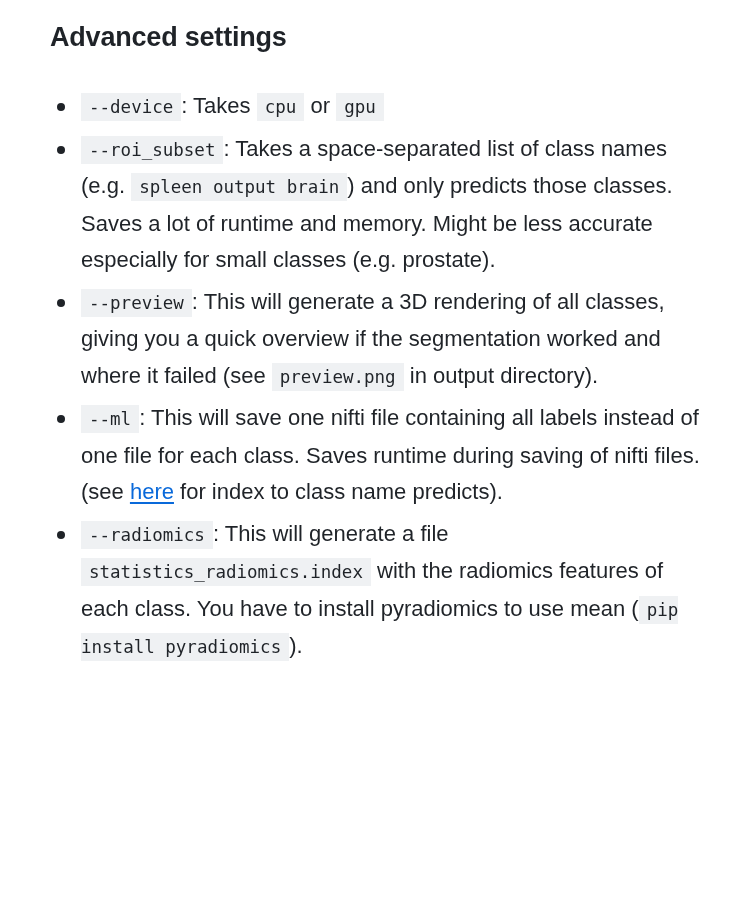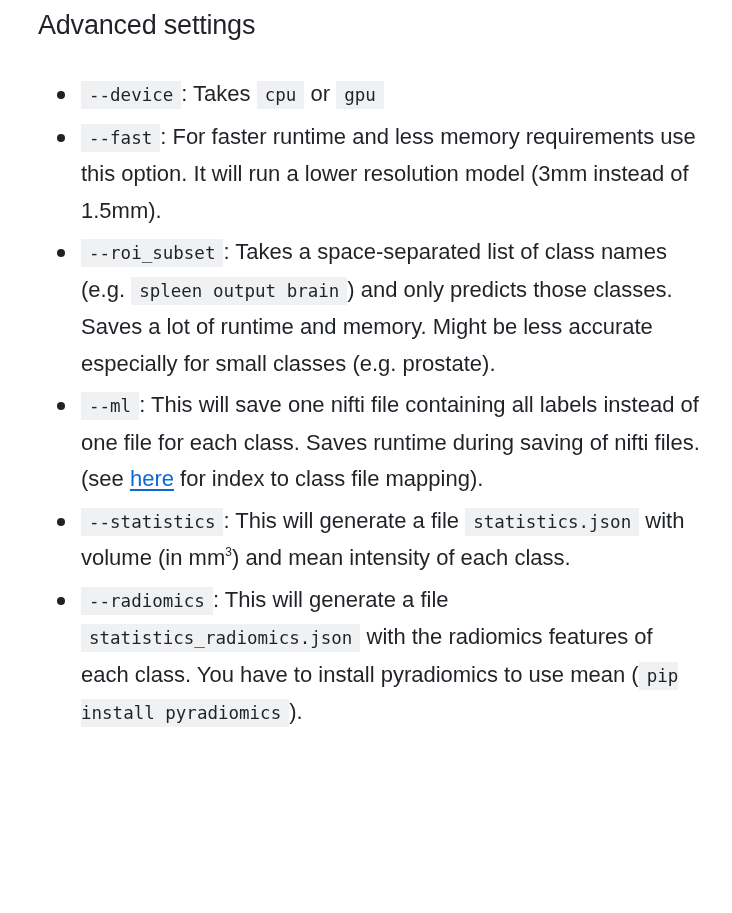--- a/index.html
+++ b/index.html
@@ -1,33 +1,32 @@
 <!DOCTYPE html>
 <html><head>
 <meta charset="utf-8">
 <style>
   html, body { margin:0; padding:0; background:#ffffff; }
   body { width:732px; height:913px; overflow:hidden; color:#1f2328;
          font-family:"Liberation Sans", "DejaVu Sans", sans-serif; }
   .wrap { padding: 0 0 0 34px; }
-  h2 { font-size:27px; font-weight:400; margin:4px; padding-top:4px; line-height:34px; letter-spacing:-0.2px; }
+  h2 { font-size:27px; font-weight:700; margin:16px; padding-top:4px; line-height:34px; letter-spacing:-0.2px; }
   ul { list-style:none; margin:0; padding:0; margin-top:34px; }
   li { position:relative; padding-left:47px; font-size:22px; line-height:36.5px; margin-bottom:5px; width:620px; }
   li .bullet { position:absolute; left:23px; top:15px; width:8px; height:8px; border-radius:50%; background:#1f2328; }
   code { font-family:"DejaVu Sans Mono", "Liberation Mono", monospace; font-size:17.5px; background:#eff1f3;
          border-radius:0; padding:4px 8px; }
   a { color:#0969da; text-decoration:underline; text-underline-offset:3px; }
   sup { font-size:12px; vertical-align:9px; line-height:0; }
 </style>
 </head>
 <body>
 
 <div class="wrap">
   <h2>Advanced settings</h2>
   <ul>
     <li><span class="bullet"></span><code>--device</code><span>: Takes </span><code>cpu</code><span> or </span><code>gpu</code></li>
-    <li><span class="bullet"></span><code>--fast</code><span>: For faster runtime and less memory requirements use this option. It will run a lower resolution model (3mm instead of 1.5mm).</span></li>
     <li><span class="bullet"></span><code>--roi_subset</code><span>: Takes a space-separated list of class names (e.g. </span><code>spleen output brain</code><span>) and only predicts those classes. Saves a lot of runtime and memory. Might be less accurate especially for small classes (e.g. prostate).</span></li>
-    <li><span class="bullet"></span><code>--ml</code><span>: This will save one nifti file containing all labels instead of one file for each class. Saves runtime during saving of nifti files. (see </span><a href="#">here</a><span> for index to class file mapping).</span></li>
-    <li><span class="bullet"></span><code>--statistics</code><span>: This will generate a file </span><code>statistics.json</code><span> with volume (in mm</span><sup>3</sup><span>) and mean intensity of each class.</span></li>
-    <li><span class="bullet"></span><code>--radiomics</code><span>: This will generate a file </span><code>statistics_radiomics.json</code><span> with the radiomics features of each class. You have to install pyradiomics to use mean (</span><code>pip install pyradiomics</code><span>).</span></li>
+    <li><span class="bullet"></span><code>--preview</code><span>: This will generate a 3D rendering of all classes, giving you a quick overview if the segmentation worked and where it failed (see </span><code>preview.png</code><span> in output directory).</span></li>
+    <li><span class="bullet"></span><code>--ml</code><span>: This will save one nifti file containing all labels instead of one file for each class. Saves runtime during saving of nifti files. (see </span><a href="#">here</a><span> for index to class name predicts).</span></li>
+    <li><span class="bullet"></span><code>--radiomics</code><span>: This will generate a file </span><code>statistics_radiomics.index</code><span> with the radiomics features of each class. You have to install pyradiomics to use mean (</span><code>pip install pyradiomics</code><span>).</span></li>
   </ul>
 </div>
 
 </body></html>

